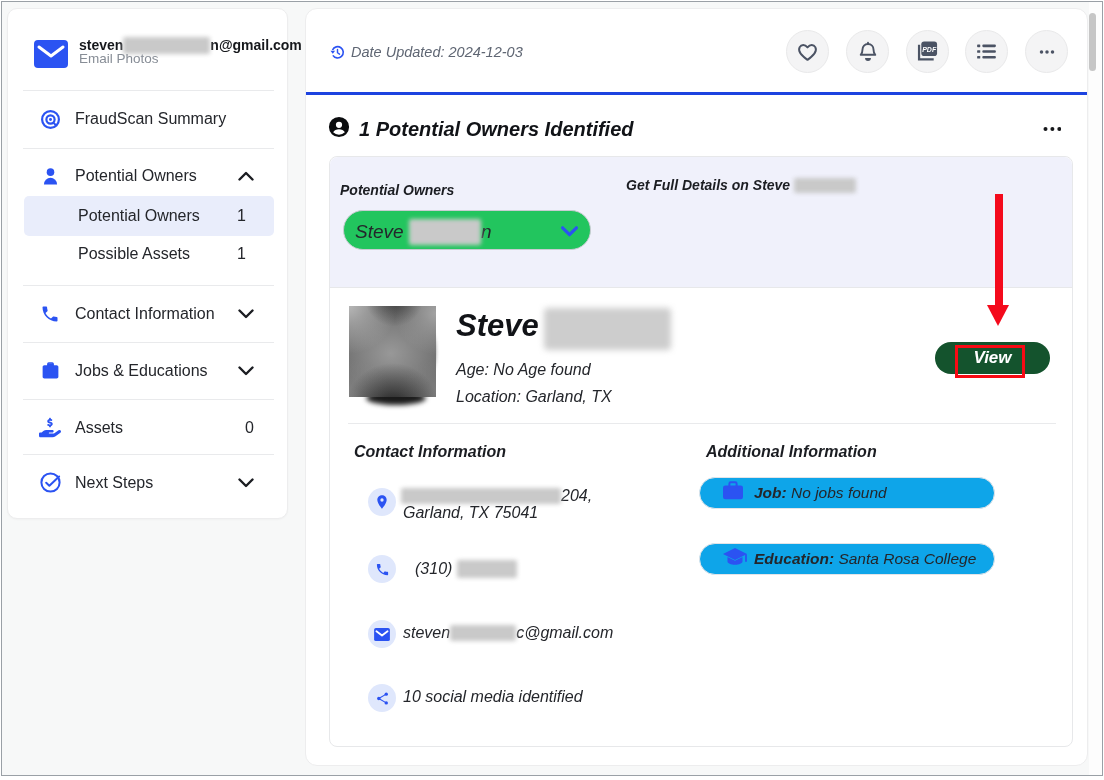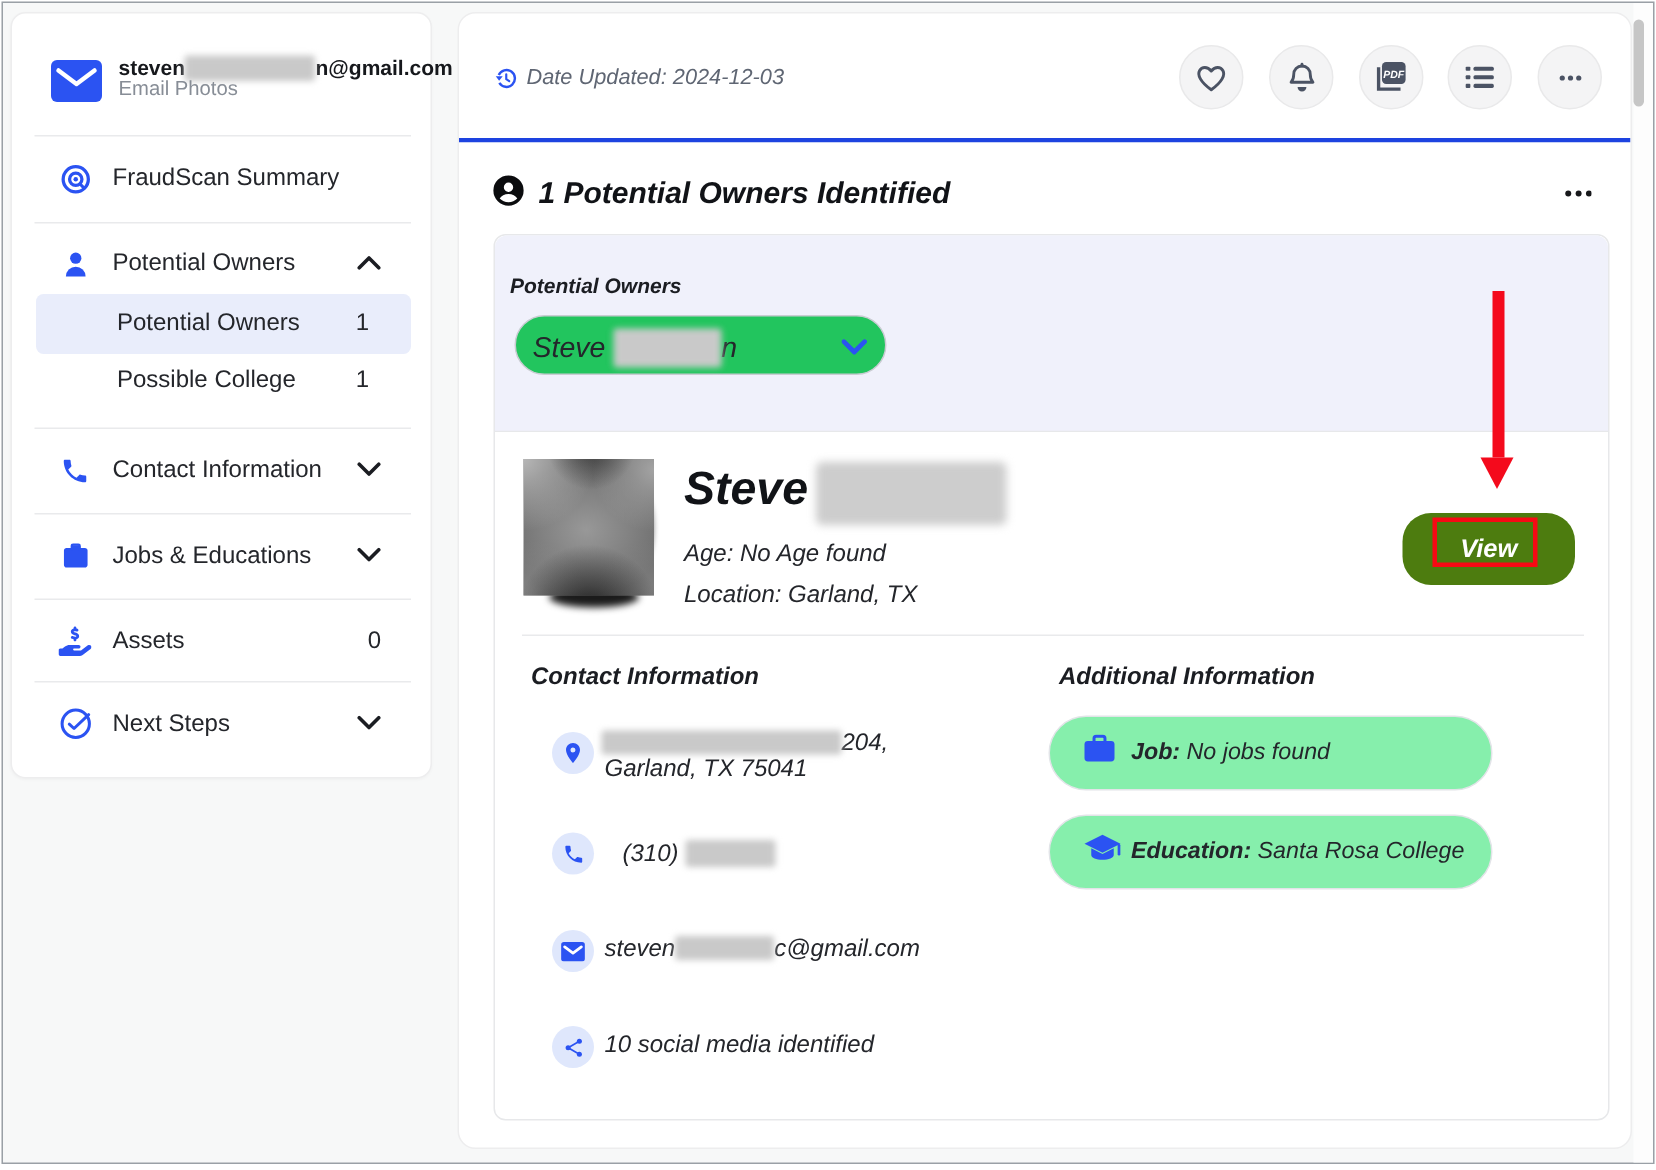--- a/index.html
+++ b/index.html
@@ -55,30 +55,30 @@
       radial-gradient(circle at 100% 8%, rgba(172,172,172,0.85) 0%, rgba(172,172,172,0) 34%),
       radial-gradient(circle at 6% 100%, rgba(150,150,150,0.55) 0%, rgba(150,150,150,0) 30%),
       radial-gradient(circle at 96% 98%, rgba(142,142,142,0.5) 0%, rgba(142,142,142,0) 28%),
       radial-gradient(ellipse 60% 50% at 48% 52%, #989898 0%, #828282 55%, #6e6e6e 100%); }
   .pfp-bot { position:absolute; left:36px; top:234px; width:60px; height:14px; border-radius:50%; background:#1b1b1b; filter:blur(2.5px); }
   .pfp-rt { position:absolute; left:93px; top:174px; width:12px; height:42px; border-radius:50%; background:#4a4a4a; filter:blur(2px); }
   .pname { position:absolute; left:126px; top:151px; font-size:31px; font-weight:bold; color:#111317; }
   .pname-blur { position:absolute; left:214px; top:151px; width:127px; height:42px; background:#cdcdcd; filter:blur(3px); border-radius:4px; }
   .page-line { position:absolute; left:126px; top:204px; font-size:16px; color:#24262b; }
   .ploc-line { position:absolute; left:126px; top:231px; font-size:16px; color:#24262b; }
-  .viewbtn { position:absolute; left:605px; top:185px; width:115px; height:48px; background:#4d7c0f; border-radius:19px; }
+  .viewbtn { position:absolute; left:605px; top:185px; width:115px; height:32px; background:#14532d; border-radius:19px; }
   .viewred { position:absolute; left:625px; top:188px; width:70px; height:33px; border:3px solid #f70a14; }
   .viewtxt { position:absolute; left:0; top:0; width:100%; height:100%; display:flex; align-items:center; justify-content:center; color:#fff; font-weight:bold; font-size:17px; }
 
   .sec-div { position:absolute; left:18px; top:266px; width:708px; height:1px; background:#e9eaec; }
   .ci-h { position:absolute; left:24px; top:286px; font-size:16px; font-weight:bold; color:#1b1d22; }
   .ai-h { position:absolute; left:376px; top:286px; font-size:16px; font-weight:bold; color:#1b1d22; }
   .cic { position:absolute; width:28px; height:28px; border-radius:50%; background:#dfe7fc; display:flex; align-items:center; justify-content:center; }
   .ci-txt { position:absolute; font-size:16px; color:#24262b; }
-  .pill { position:absolute; left:369px; width:296px; height:50px; border:1px solid #e2e4e8; border-radius:25px; background:#86efac; }
+  .pill { position:absolute; left:369px; width:296px; height:32px; border:1px solid #e2e4e8; border-radius:25px; background:#0ea5e9; }
   .pill .pic { position:absolute; left:22px; top:50%; transform:translateY(-50%); }
   .pill .ptxt { position:absolute; left:54px; top:50%; transform:translateY(-50%); font-size:15.5px; color:#24262b; white-space:nowrap; }
 
   
   .sb-track { position:absolute; left:1089px; top:2px; width:13px; height:773px; background:#fdfdfd; }
   .sb-thumb { position:absolute; left:1089px; top:13px; width:7px; height:58px; background:#c6c6c6; border-radius:4px; }
 </style>
 </head>
 <body>
 <div class="window"></div>
@@ -118,21 +118,21 @@
     <div class="right"><svg width="16" height="10" viewBox="0 0 16 10" fill="none" stroke="#1b1d22" stroke-width="2.4" stroke-linecap="round" stroke-linejoin="round">
           <path d="M1.5 8.5 L8 2 L14.5 8.5"></path>
         </svg></div>
   </div>
 
   <div class="subrow hl" style="top:187px;">
     <div class="lbl">Potential Owners</div>
     <div class="right">1</div>
   </div>
   <div class="subrow" style="top:225px;">
-    <div class="lbl">Possible College</div>
+    <div class="lbl">Possible Assets</div>
     <div class="right">1</div>
   </div>
   <div class="sb-div" style="top:276px;"></div>
 
   <div class="row" style="top:276px;">
     <div class="ic">
         <svg width="20" height="20" viewBox="0 0 24 24" fill="#2b53f2">
           <path d="M6.6 10.8c1.4 2.8 3.8 5.1 6.6 6.6l2.2-2.2c.3-.3.7-.4 1-.2 1.1.4 2.3.6 3.6.6.6 0 1 .4 1 1V20c0 .6-.4 1-1 1C10.6 21 3 13.4 3 4c0-.6.4-1 1-1h3.5c.6 0 1 .4 1 1 0 1.2.2 2.4.6 3.6.1.3 0 .7-.2 1l-2.3 2.2z"></path>
         </svg>
       </div>
@@ -246,20 +246,21 @@
 
   <div class="bigbox">
     <div class="bluepan">
       <div class="po-lbl">Potential Owners</div>
       <div class="dropdown">
         <div class="dd-txt">Steve <span class="blur" style="width:72px;height:26px;vertical-align:-7px;"></span>n</div>
         <svg width="17" height="11" viewBox="0 0 16 10" fill="none" stroke="#2b53f2" stroke-width="3" stroke-linecap="round" stroke-linejoin="round" style="position:absolute;right:12px;top:15px;">
             <path d="M1.5 1.5 L8 8 L14.5 1.5"></path>
           </svg>
       </div>
+      <div class="gfd-b">Get Full Details on Steve <span class="blur" style="width:62px;height:15px;vertical-align:-3px;"></span></div>
     </div>
     <div class="arr-shaft"></div>
     <div class="arr-head"></div>
 
     <div class="pfp-bot"></div>
       <div class="pfp-rt"></div>
       <div class="pfp"></div>
     <div class="pname">Steve</div>
     <div class="pname-blur"></div>
     <div class="page-line">Age: No Age found</div>

